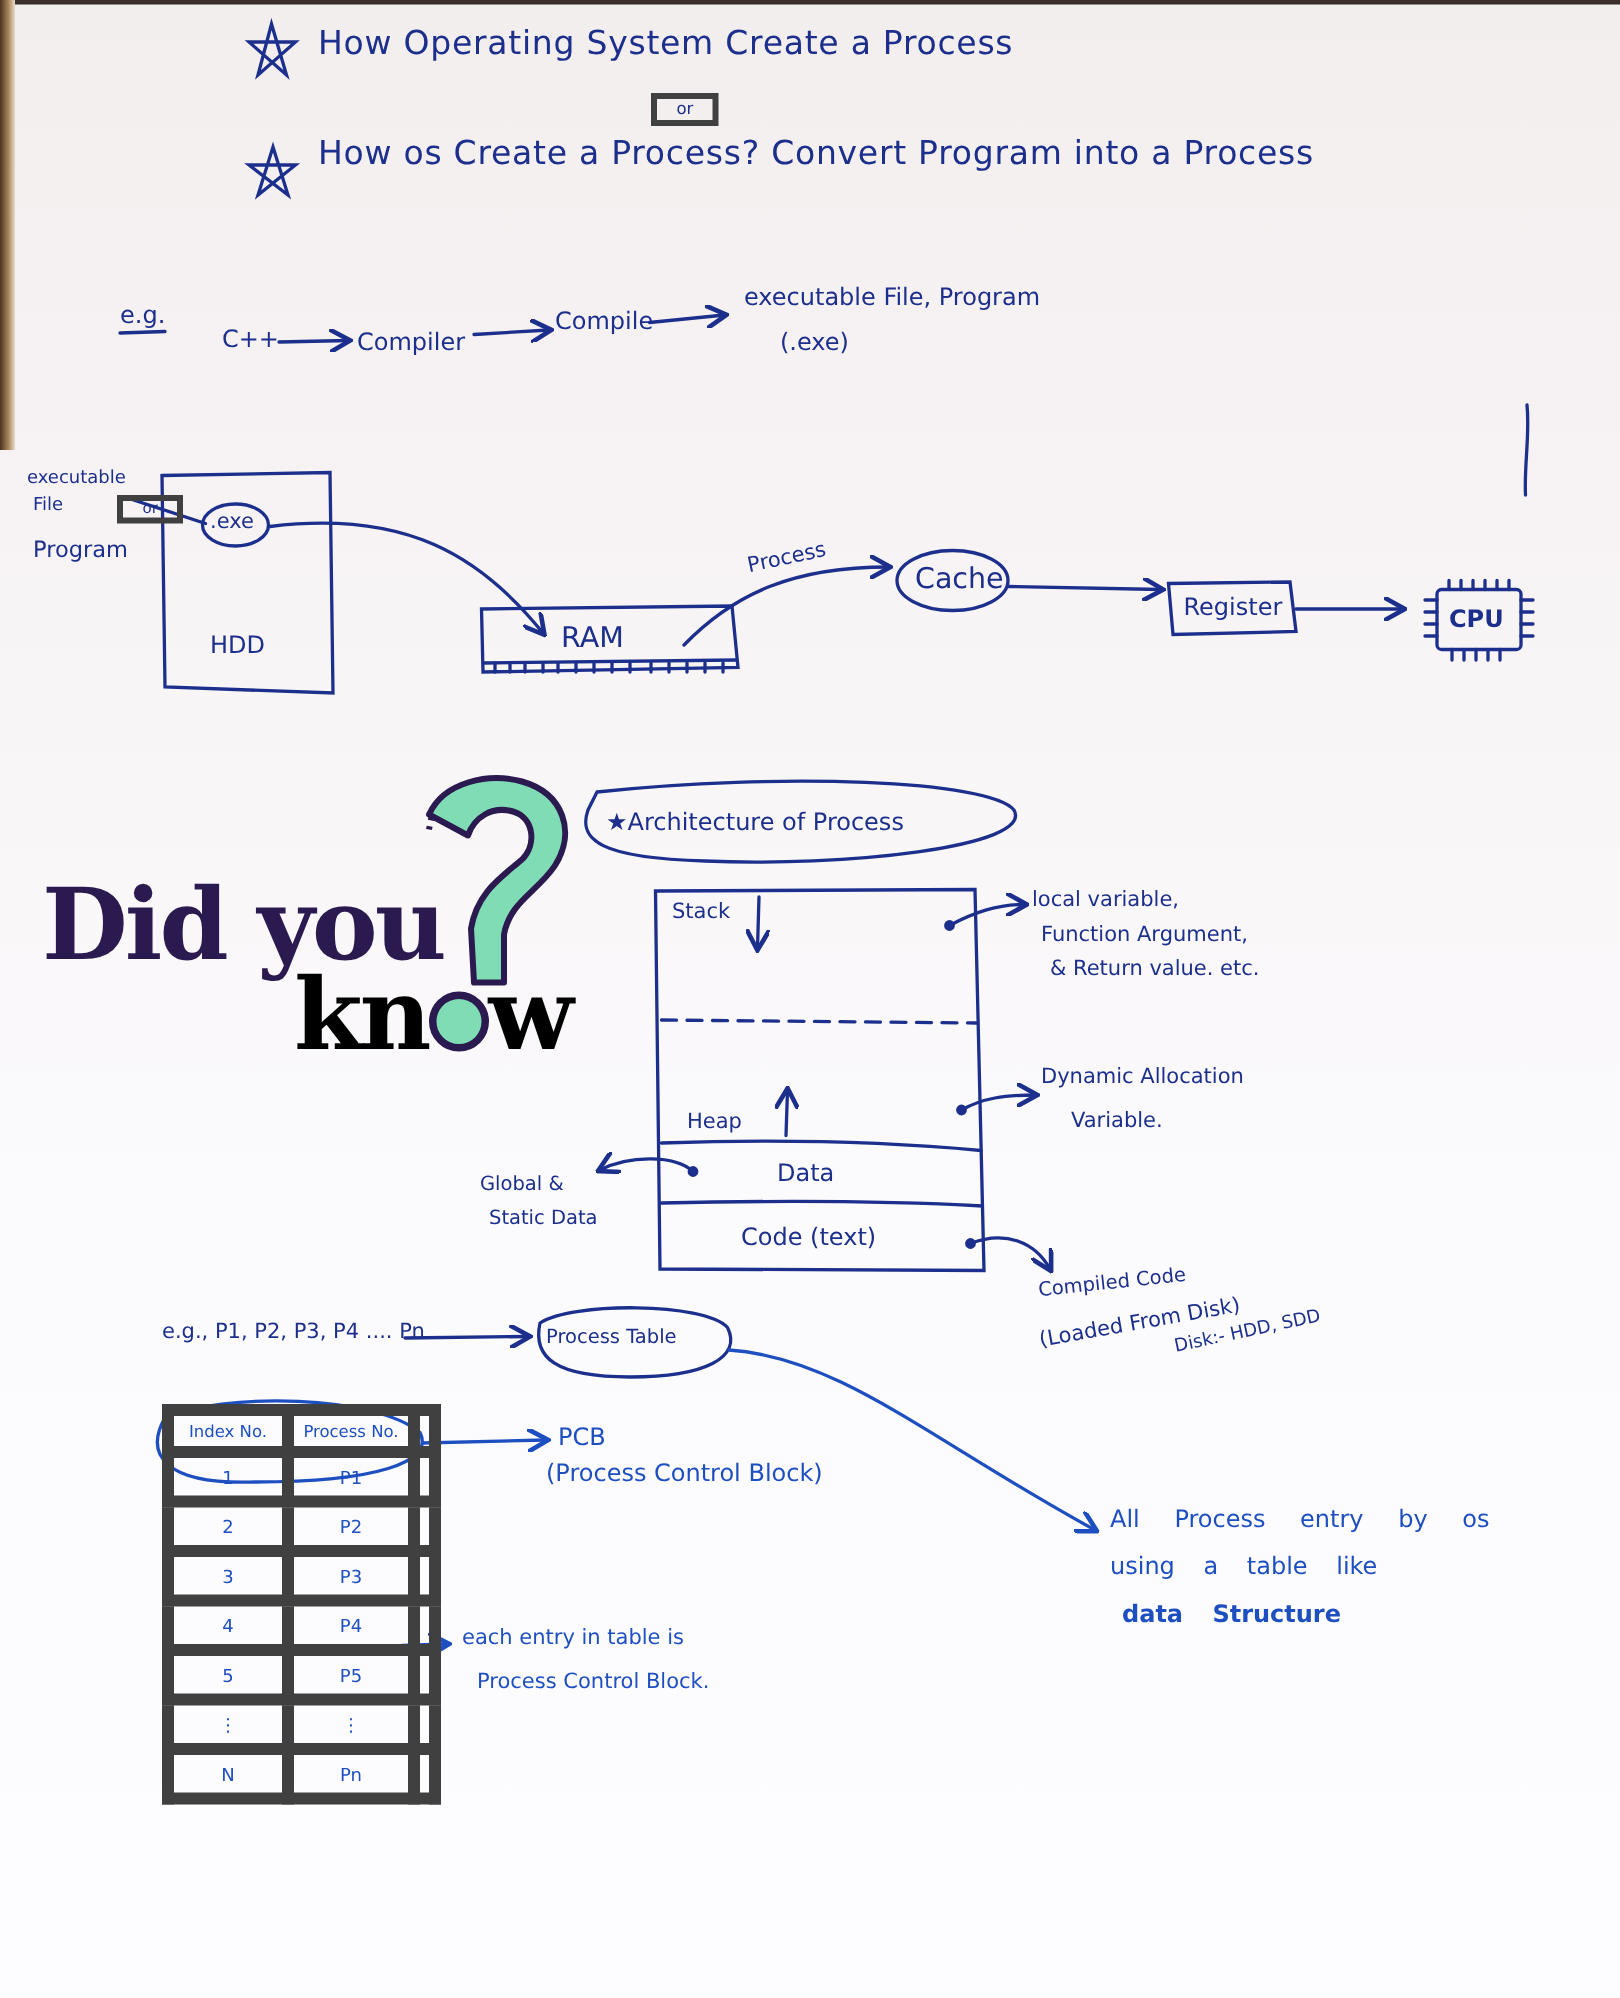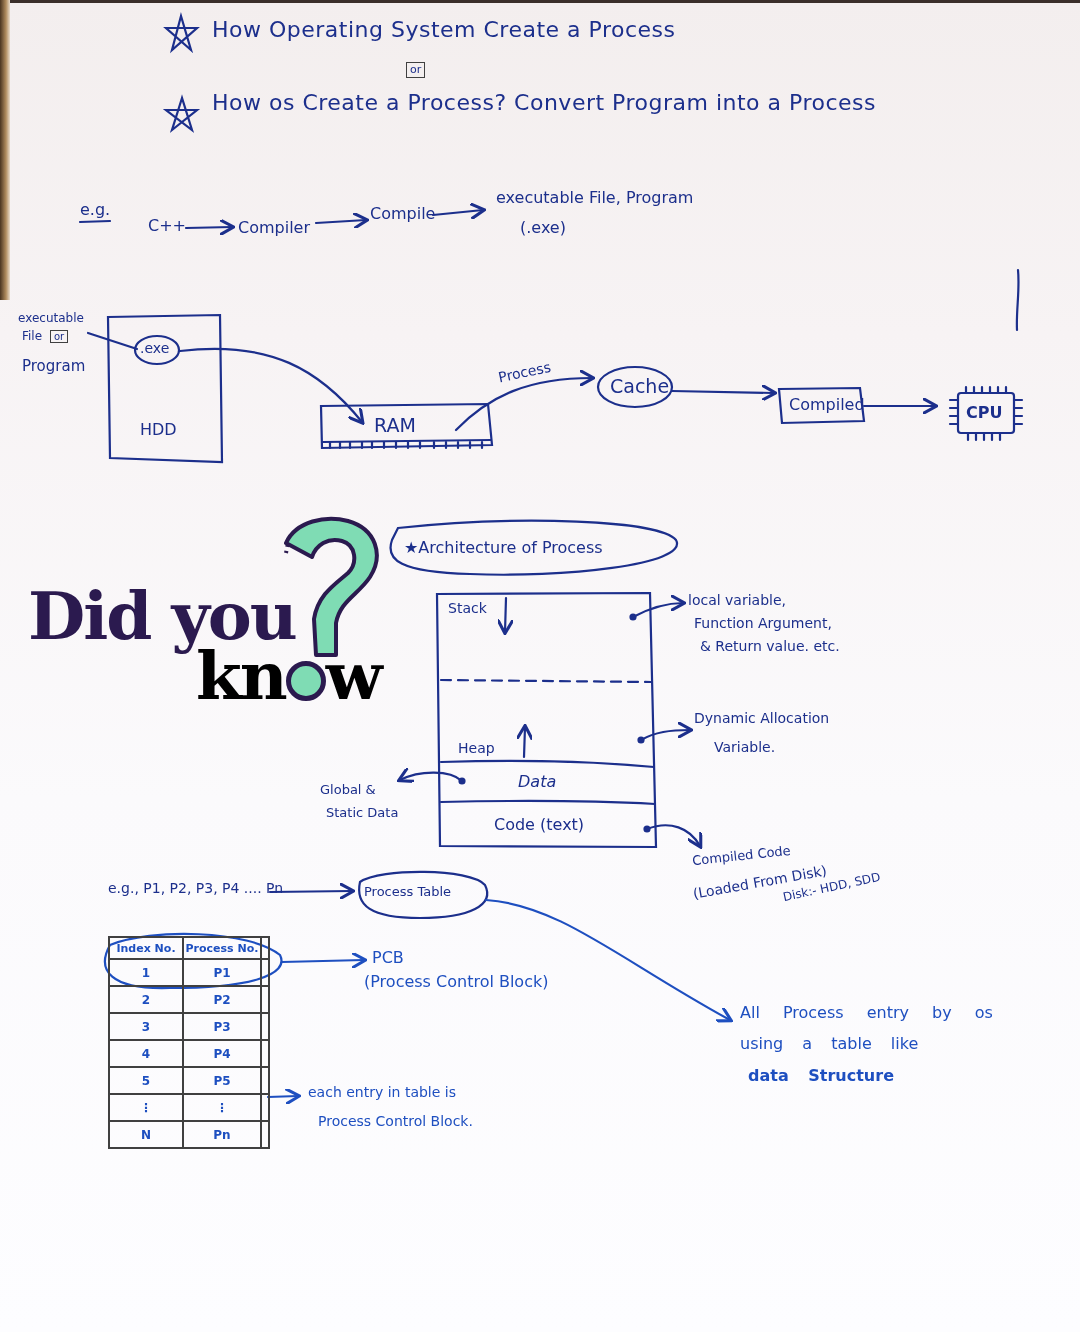--- a/index.html
+++ b/index.html
@@ -14,40 +14,40 @@
     background: linear-gradient(90deg, #4a3520, #b08c5e 60%, #e9dccb);
   }
   .edge-top { position: absolute; left: 0; top: 0; width: 1080px; height: 3px; background: #3a2e2a; }
   .ink { position: absolute; color: #1c2f8c; white-space: nowrap; font-family: "DejaVu Sans", sans-serif; }
   .ink.blue { color: #1e4fc0; }
   .h1 { font-size: 22px; letter-spacing: 0.5px; }
   .sm { font-size: 14px; }
   .md { font-size: 16px; }
   .lg { font-size: 19px; }
   svg.draw { position: absolute; left: 0; top: 0; width: 1080px; height: 1332px; pointer-events: none; }
-  .boxed { border: 1px solid #404040; padding: 0 3px; font-size: 11px; line-height: 14px; }
+  .boxed { border: 4px solid #404040; padding: 0 13px; font-size: 11px; line-height: 14px; margin-left: 28px; }
 
   
   .dyk-wrap { position: absolute; left: 28px; top: 515px; width: 370px; height: 210px; }
   .dyk-line1 {
     position: absolute; left: 0; top: 62px; font-family: "DejaVu Serif", serif; font-weight: bold;
     font-size: 66px; color: #2b1a4f; letter-spacing: -2px; white-space: nowrap;
   }
   .dyk-line2 {
     position: absolute; left: 168px; top: 122px; font-family: "DejaVu Serif", serif; font-weight: bold;
     font-size: 66px; color: #000000; letter-spacing: -2px; white-space: nowrap;
   }
 
   
   .ptable {
     position: absolute; left: 108px; top: 936px; border-collapse: collapse;
     font-size: 12px; color: #1d4fc0;
   }
   .ptable td, .ptable th {
-    border: 2px solid #404040; padding: 0; height: 25px; text-align: center; font-weight: bold;
+    border: 8px solid #404040; padding: 0; height: 25px; text-align: center; font-weight: normal;
   }
   .ptable th { height: 20px; font-size: 11px; }
   .ptable td.c1, .ptable th.c1 { width: 72px; }
   .ptable td.c2, .ptable th.c2 { width: 76px; }
   .ptable td.c3, .ptable th.c3 { width: 6px; }
 </style>
 </head>
 <body>
 
 <div class="edge-top"></div>
@@ -155,40 +155,40 @@
 
 <div class="ink sm" style="left:18px; top:311px; font-size:12px;">executable</div>
 <div class="ink sm" style="left:22px; top:329px; font-size:12px;">File</div>
 <div class="ink boxed" style="left:50px; top:330px; font-size:10px; line-height:11px;">or</div>
 <div class="ink sm" style="left:22px; top:357px; font-size:15px;">Program</div>
 <div class="ink sm" style="left:140px; top:340px;">.exe</div>
 <div class="ink md" style="left:140px; top:420px;">HDD</div>
 <div class="ink lg" style="left:374px; top:414px;">RAM</div>
 <div class="ink sm" style="left:498px; top:364px; transform:rotate(-12deg);">Process</div>
 <div class="ink lg" style="left:610px; top:375px;">Cache</div>
-<div class="ink md" style="left:789px; top:395px;">Compiled</div>
+<div class="ink md" style="left:789px; top:395px;">Register</div>
 <div class="ink md" style="left:966px; top:403px; font-weight:bold;">CPU</div>
 
 <div class="dyk-wrap">
   <svg style="position:absolute; left:238px; top:0px; width:130px; height:150px;" viewBox="0 0 130 150">
     <path d="M20,28 C30,6 60,0 82,6 C110,14 118,40 104,62 C92,80 74,86 70,108 L70,140 L50,140 L48,104 C52,80 68,70 82,58 C92,48 90,30 76,26 C62,22 50,30 46,42 Z" fill="#7fdcb4" stroke="#2b1a4f" stroke-width="4" stroke-linejoin="round"></path>
     <path d="M22,28 L20,38" stroke="#2b1a4f" stroke-width="4" stroke-dasharray="4,4"></path>
   </svg>
   <div class="dyk-line1">Did you</div>
   <div class="dyk-line2">
     <span>kn</span><span style="display:inline-block; width:40px; height:40px; border-radius:50%; background:#7fdcb4; border:5px solid #2b1a4f; box-sizing:border-box; vertical-align:-2px;"></span><span>w</span>
   </div>
 </div>
 
 <div class="ink md" style="left:404px; top:538px;">
   <span>★</span><span>Architecture of Process</span>
 </div>
 <div class="ink sm" style="left:448px; top:600px;">Stack</div>
 <div class="ink sm" style="left:458px; top:740px;">Heap</div>
-<div class="ink md" style="left:518px; top:772px;font-style:italic;">Data</div>
+<div class="ink md" style="left:518px; top:772px;">Data</div>
 <div class="ink md" style="left:494px; top:815px;">Code (text)</div>
 
 <div class="ink sm" style="left:688px; top:592px;">local variable,</div>
 <div class="ink sm" style="left:694px; top:615px;">Function Argument,</div>
 <div class="ink sm" style="left:700px; top:638px;">&amp; Return value. etc.</div>
 <div class="ink sm" style="left:694px; top:710px;">Dynamic Allocation</div>
 <div class="ink sm" style="left:714px; top:739px;">Variable.</div>
 <div class="ink sm" style="left:320px; top:782px; font-size:13px;">Global &amp;</div>
 <div class="ink sm" style="left:326px; top:805px; font-size:13px;">Static Data</div>
 <div class="ink sm" style="left:692px; top:848px; transform:rotate(-6deg); font-size:13px;">Compiled Code</div>

